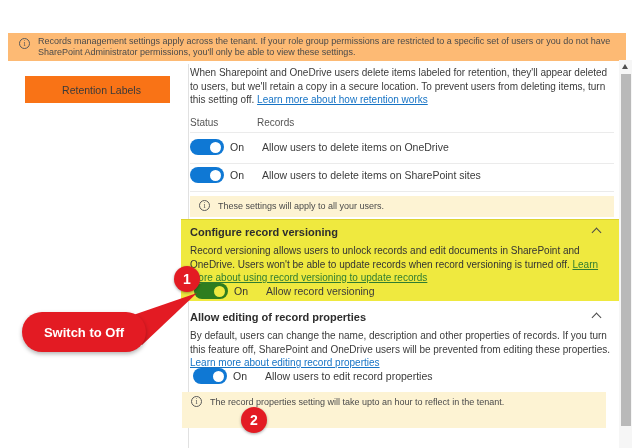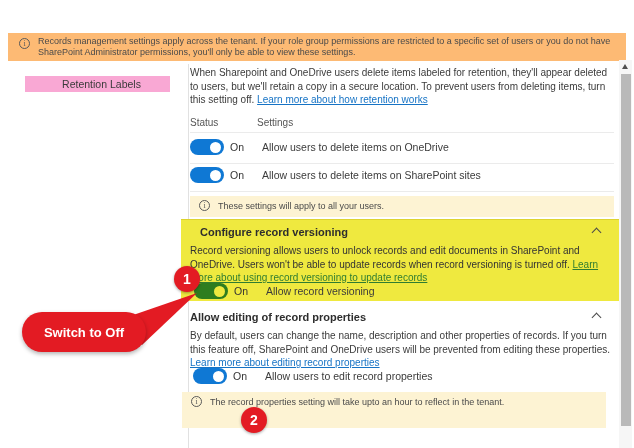--- a/index.html
+++ b/index.html
@@ -11,21 +11,21 @@
   .page-title { left:28px; top:6px; font-size:17px; font-weight:bold; color:#2b2b2b; letter-spacing:.1px; }
 
   .info-banner { left:8px; top:33px; width:618px; height:28px; background:#fdba74; }
   .info-banner .txt { position:absolute; left:30px; top:3px; width:578px; font-size:9px; line-height:11px; color:#4a4a4a; }
 
   .info-icon { width:11px; height:11px; border:1px solid #5a5a5a; border-radius:50%; color:#5a5a5a;
                font-size:8px; line-height:9px; text-align:center; font-family:"Liberation Serif",serif; }
   .info-icon::after { content:"i"; }
   .info-banner .info-icon { position:absolute; left:11px; top:5px; }
 
-  .sidebar-btn { left:25px; top:76px; width:145px; height:16px; background:#f9a8d4;
+  .sidebar-btn { left:25px; top:76px; width:145px; height:27px; background:#f97316;
                  display:flex; align-items:center; justify-content:center;
                  font-size:10.5px; color:#3a3a3a; cursor:pointer;padding-left:8px; }
 
   .v-divider { left:188px; top:64px; width:1px; height:384px; background:#e1e1e1; }
 
   .para { font-size:10px; line-height:13.5px; color:#3b3b3b; }
   .link { color:#1673c5; text-decoration:underline; cursor:pointer; }
   .link-green { color:#2f7d31; text-decoration:underline; cursor:pointer; }
 
   .intro { left:190px; top:66px; width:426px; }
@@ -79,21 +79,21 @@
     <div class="txt">Records management settings apply across the tenant. If your role group permissions are restricted to a specific set of users or you do not have SharePoint Administrator permissions, you'll only be able to view these settings.</div>
   </div>
 
   <div class="abs sidebar-btn">Retention Labels</div>
 
   <div class="abs v-divider"></div>
 
   <div class="abs para intro"><span>When Sharepoint and OneDrive users delete items labeled for retention, they'll appear deleted to users, but we'll retain a copy in a secure location. To prevent users from deleting items, turn this setting off. </span><span class="link">Learn more about how retention works</span></div>
 
   <div class="abs col-head" style="left:190px; top:117px;">Status</div>
-  <div class="abs col-head" style="left:257px; top:117px;">Settings</div>
+  <div class="abs col-head" style="left:257px; top:117px;">Records</div>
   <div class="abs hr" style="left:190px; top:132px; width:424px;"></div>
 
   <div class="abs" style="left:190px; top:139px; width:424px; height:24px;">
     <div class="toggle blue" style="position:absolute; left:0; top:0;">
         <span class="knob"></span>
       </div>
     <span class="on-label" style="position:absolute; left:40px; top:2px;">On</span>
     <span class="row-label" style="position:absolute; left:72px; top:2px;">Allow users to delete items on OneDrive</span>
   </div>
   <div class="abs hr" style="left:190px; top:163px; width:424px;"></div>
@@ -106,21 +106,21 @@
     <span class="row-label" style="position:absolute; left:72px; top:2px;">Allow users to delete items on SharePoint sites</span>
   </div>
   <div class="abs hr" style="left:190px; top:191px; width:424px;"></div>
 
   <div class="abs notice" style="left:190px; top:196px; width:424px; height:21px;">
     <span class="info-icon"></span>
     <span class="txt">These settings will apply to all your users.</span>
   </div>
 
   <div class="abs yellow-section">
-    <div class="sec-title" style="position:absolute; left:19px; top:6px;">Configure record versioning</div>
+    <div class="sec-title" style="position:absolute; left:9px; top:6px;">Configure record versioning</div>
     <div class="chevron" style="position:absolute; left:412px; top:9px;"></div>
     <div class="para" style="position:absolute; left:9px; top:24px; width:424px; color:#333;"><span>Record versioning allows users to unlock records and edit documents in SharePoint and OneDrive. Users won't be able to update records when record versioning is turned off. </span><span class="link-green">Learn more about using record versioning to update records</span></div>
     <div class="toggle green" style="position:absolute; left:13px; top:63px;">
         <span class="knob"></span>
       </div>
     <span class="on-label" style="position:absolute; left:53px; top:65px;">On</span>
     <span class="row-label" style="position:absolute; left:85px; top:65px;">Allow record versioning</span>
   </div>
 
   <div class="abs sec-title" style="left:190px; top:311px;">Allow editing of record properties</div>

